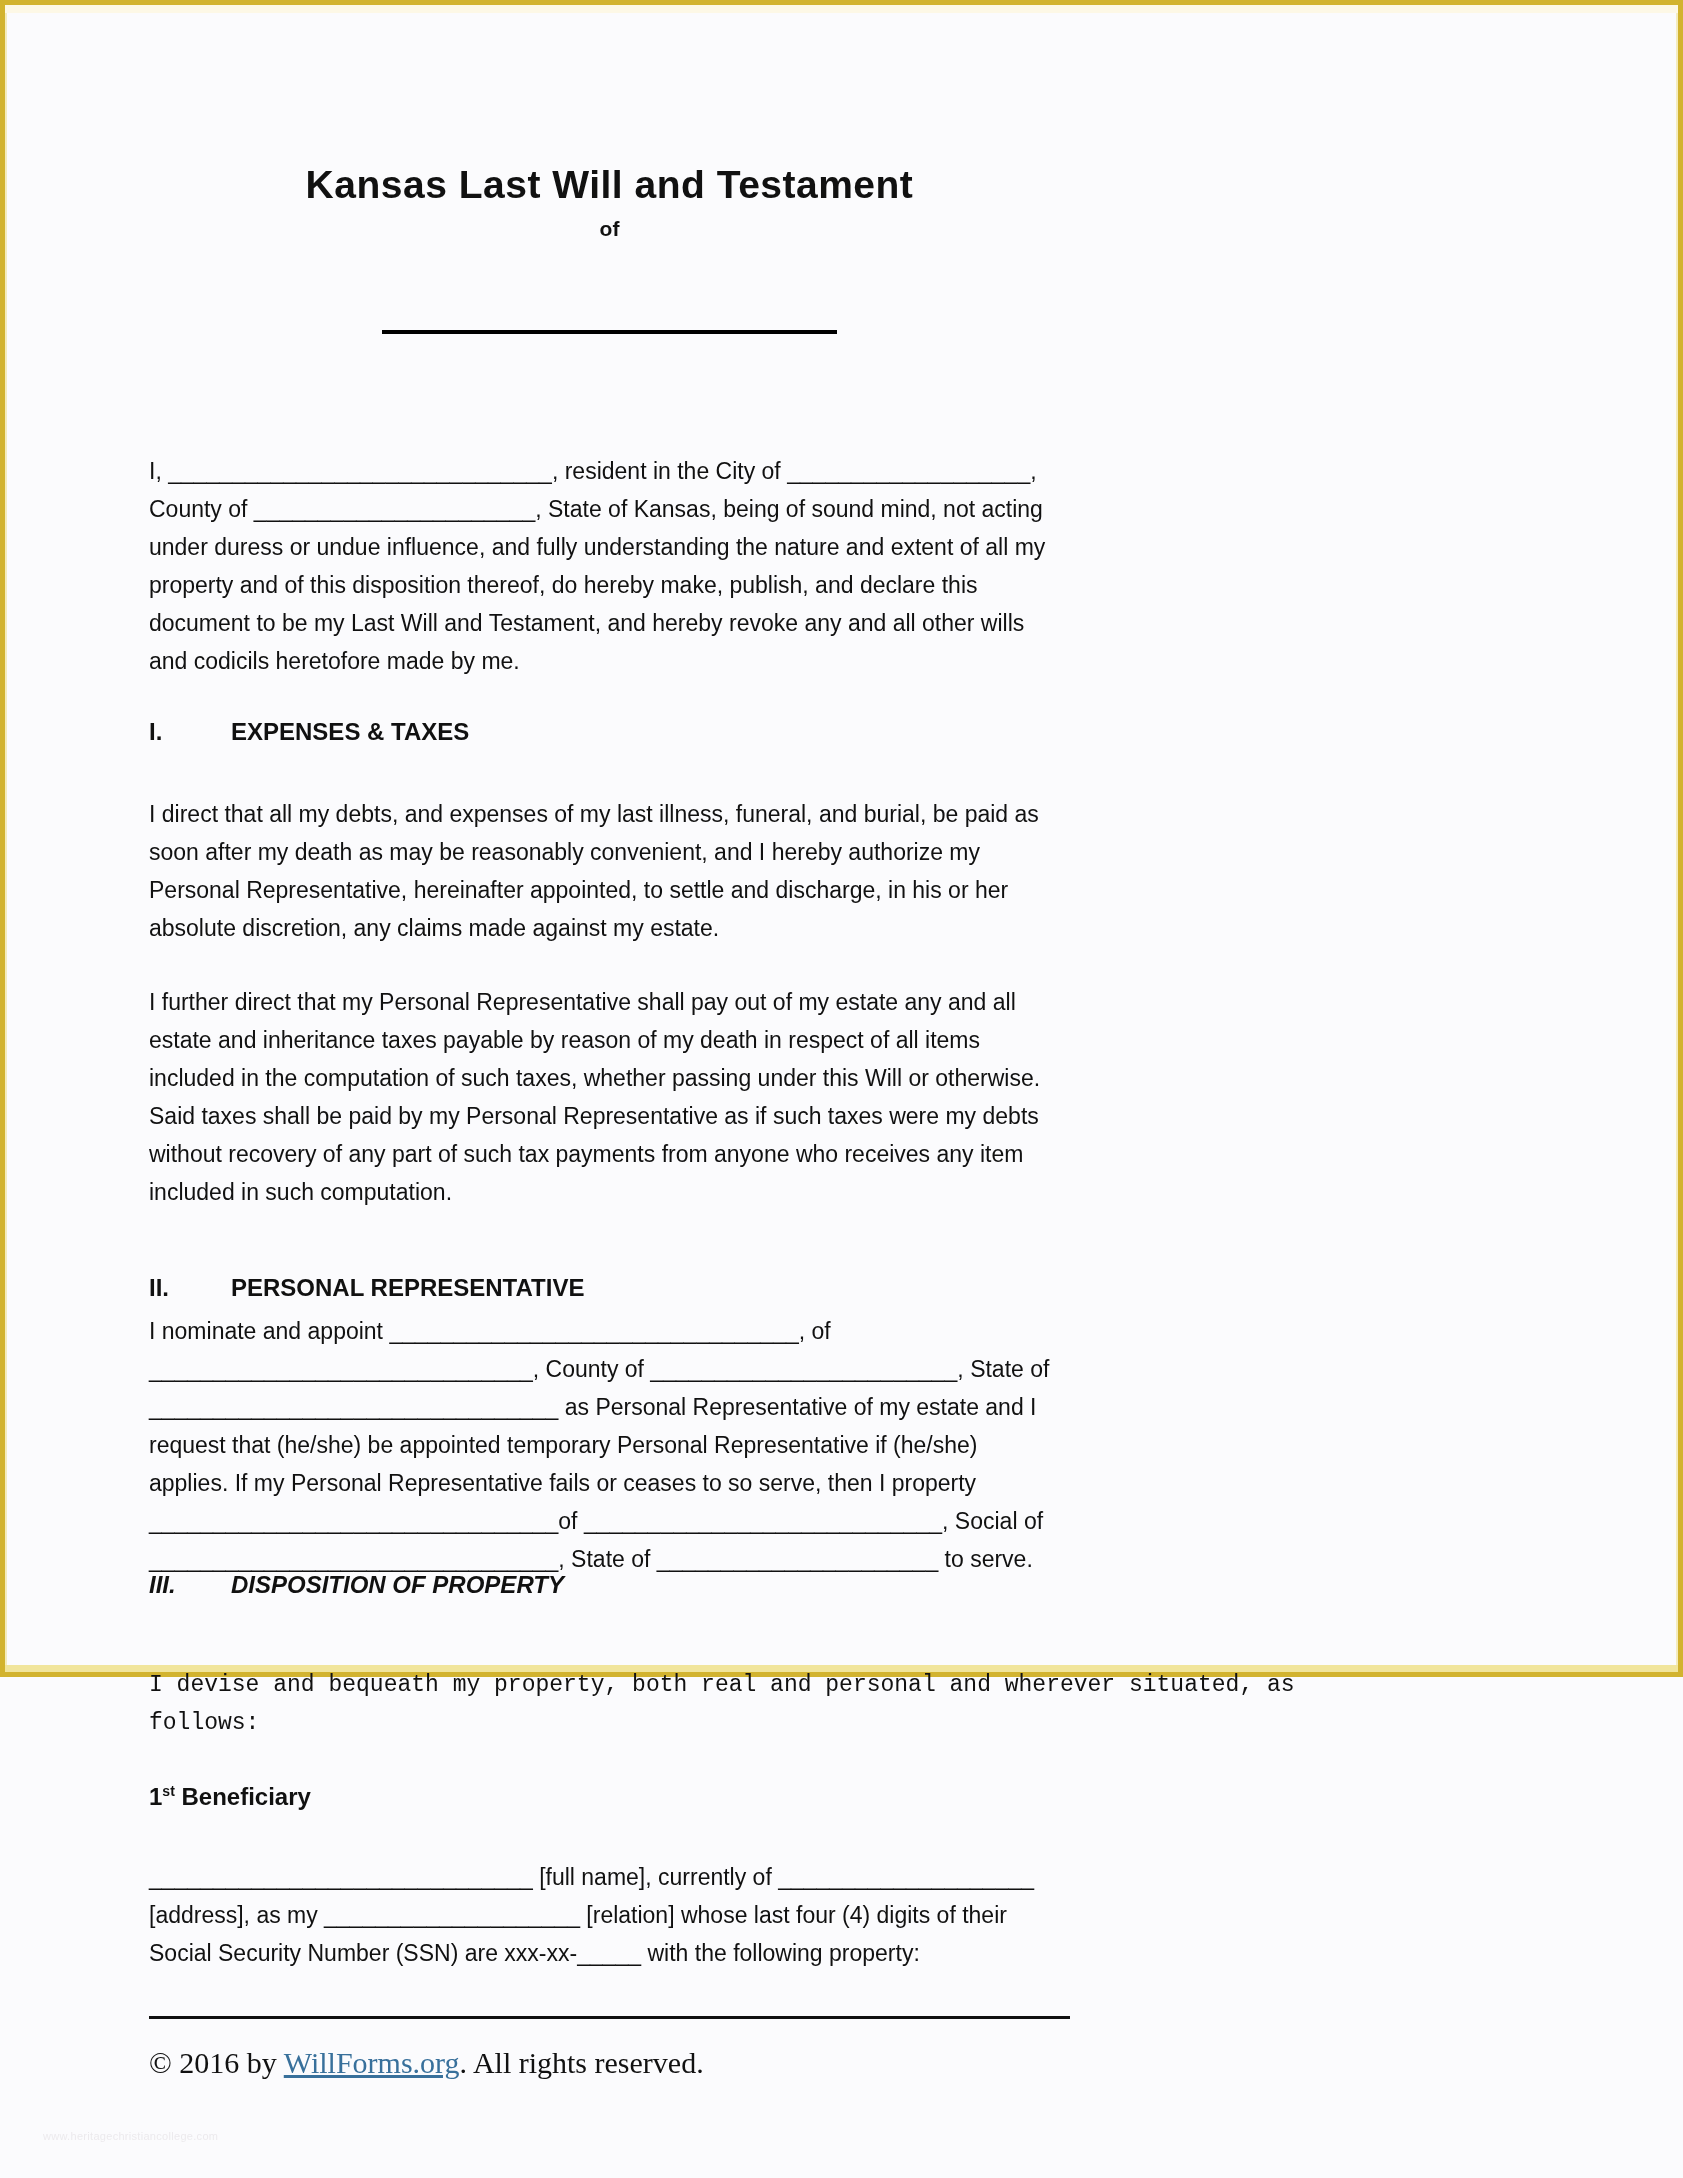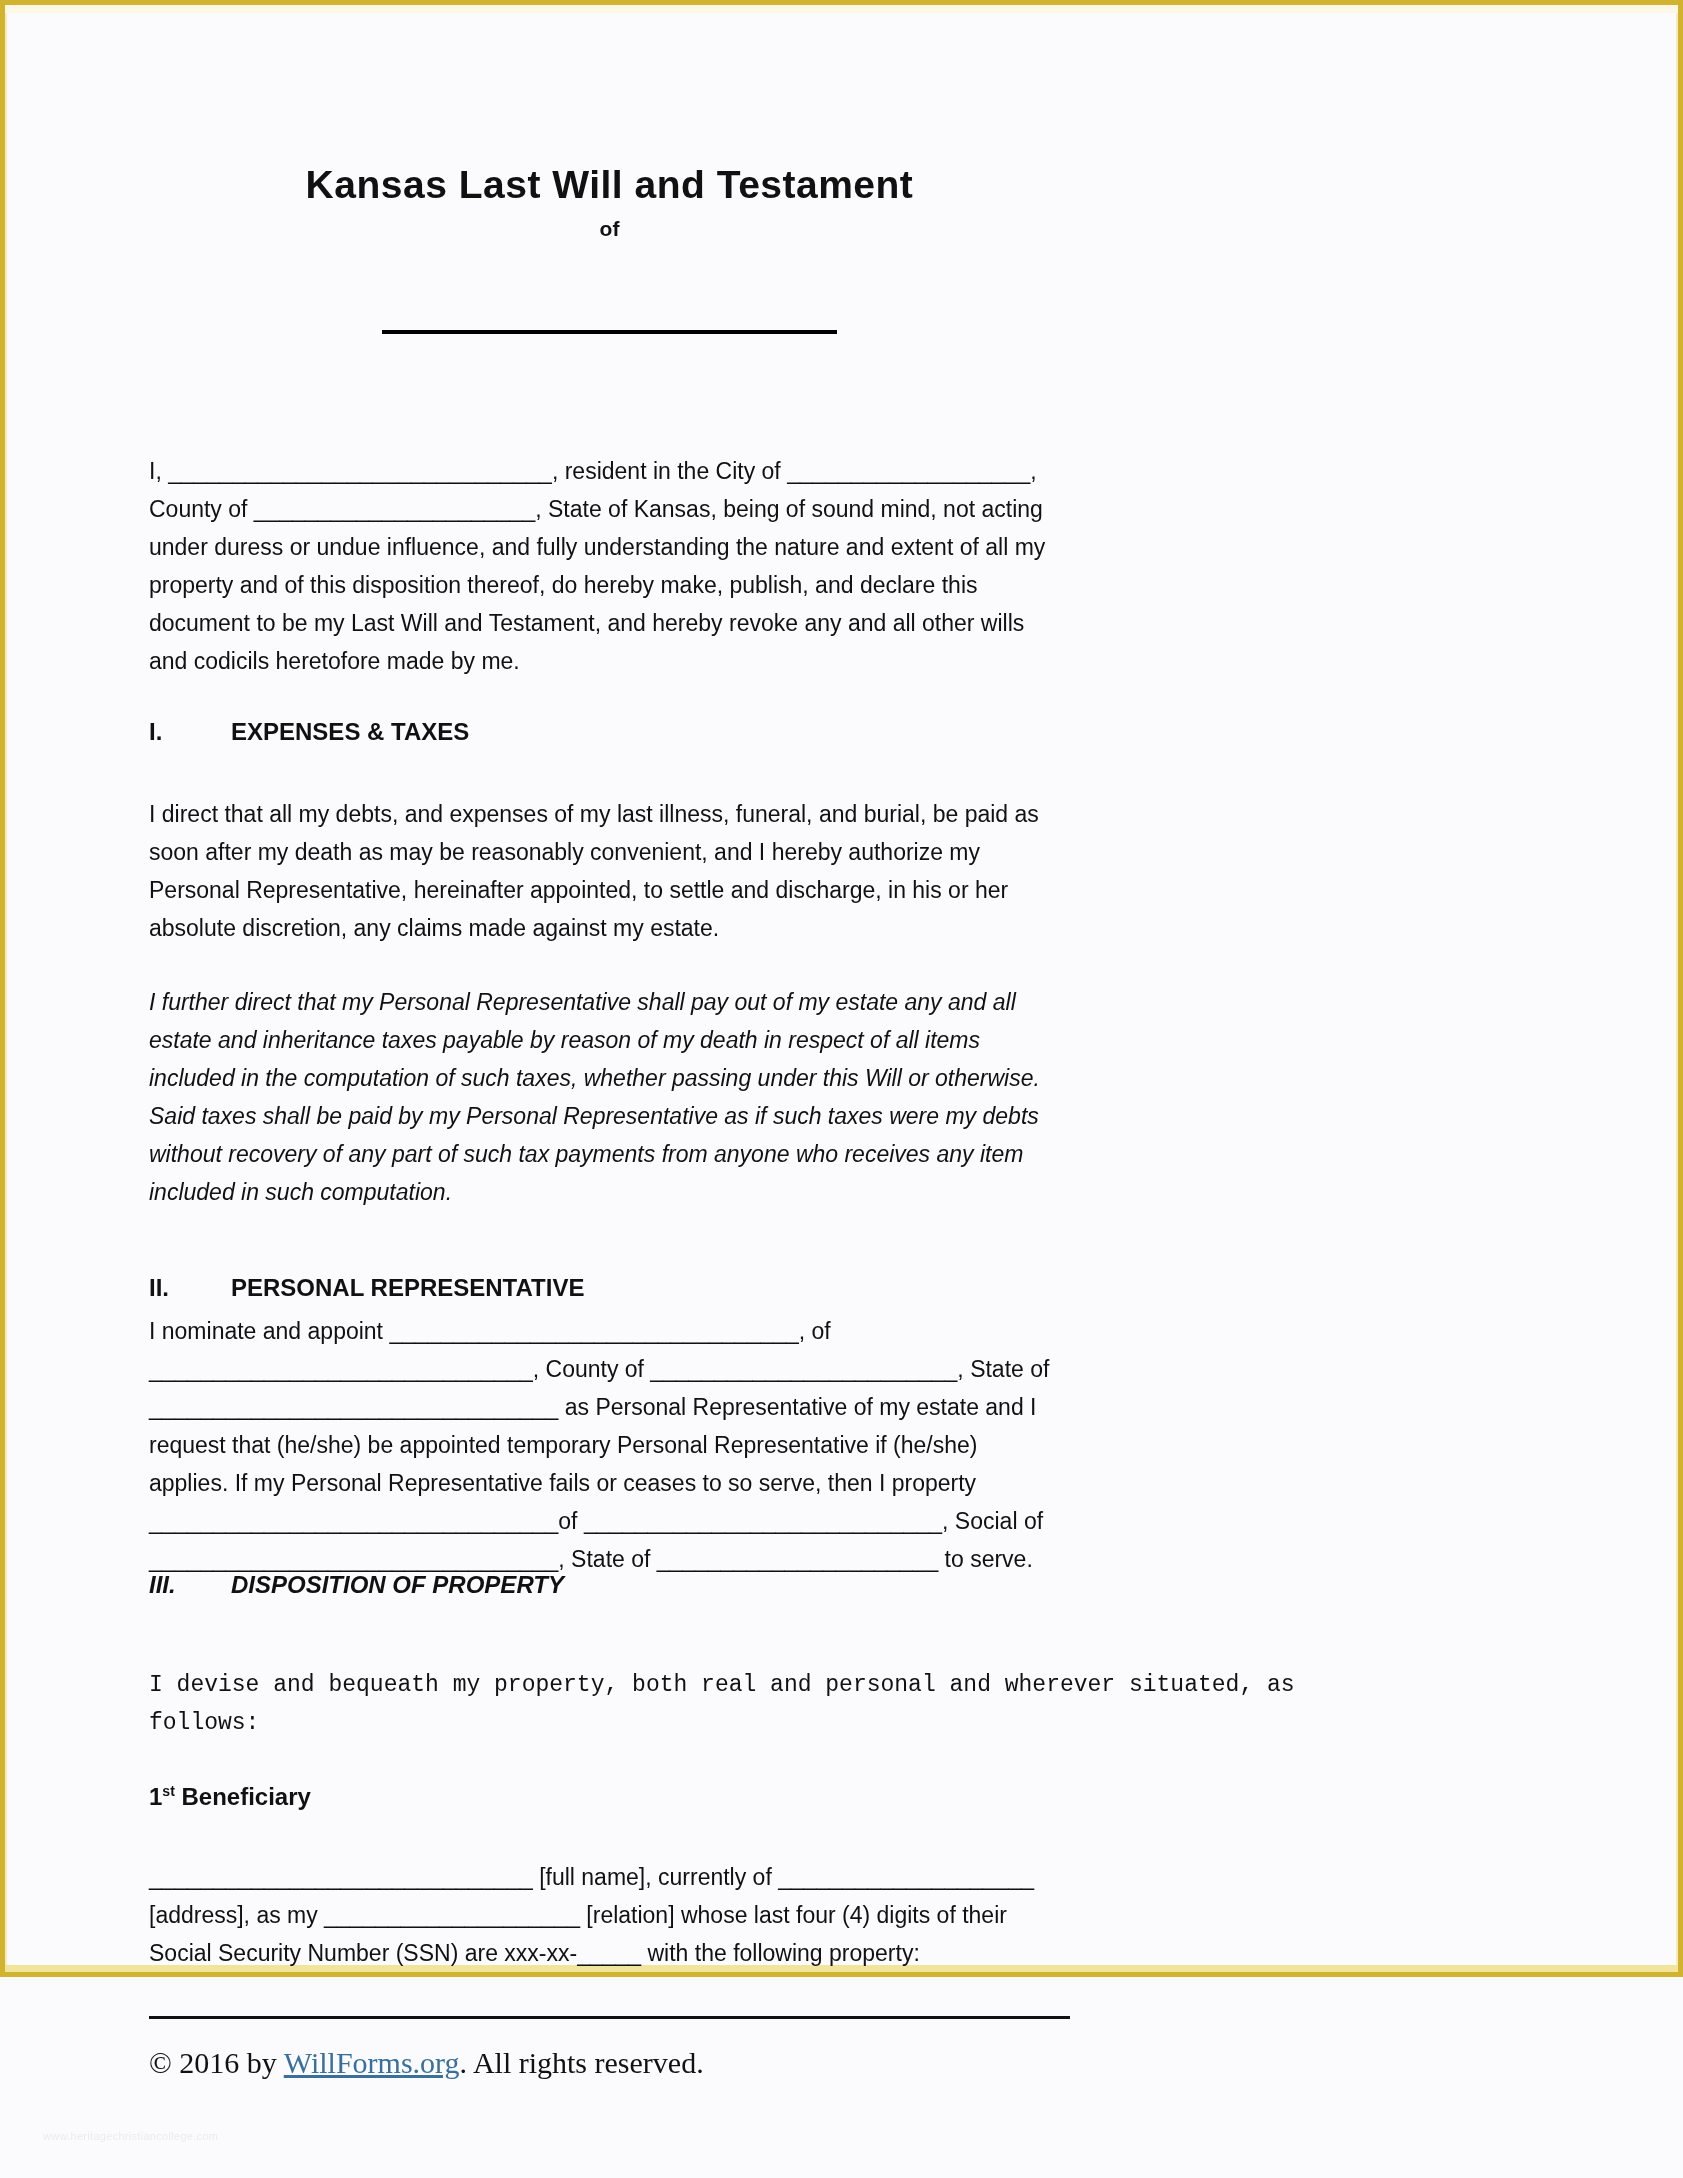--- a/index.html
+++ b/index.html
@@ -9,21 +9,21 @@
     height: 2178px;
     background: #fbfbfd;
     overflow: hidden;
     font-family: "Liberation Sans", "DejaVu Sans", sans-serif;
     color: #111;
   }
   .frame {
     position: absolute;
     inset: 0;
     width: 1683px;
-    height: 1977px;
+    height: 1677px;
     box-sizing: border-box;
     border: 5px solid #d2b32f;
     box-shadow: inset 0 0 0 2px #f4ecbe;
     background: #fbfbfd;
   }
   .frame .top-strip {
     position: absolute;
     top: 0; left: 0; right: 0;
     height: 8px;
     background: #fdf8e6;
@@ -71,21 +71,21 @@
   .intro   { top: 447px; }
   .h-sec {
     font-size: 24px;
     font-weight: bold;
     display: flex;
     white-space: nowrap;
   }
   .h-sec .numeral { width: 82px; flex: 0 0 82px; }
   .h1 { top: 713px; }
   .p1a { top: 790px; }
-  .p1b { top: 978px; font-style: italic; }
+  .p1b { top: 978px; }
   .h2 { top: 1243px; margin-top: 26px; }
   .p2  { top: 1307px; }
   .h3 { top: 1566px; font-style: italic; }
   .p3  { top: 1661px; font-family: Liberation Mono, monospace; }
   .bene-h {
     top: 1778px;
     font-size: 24px;
     font-weight: bold;
     white-space: nowrap;
   }

